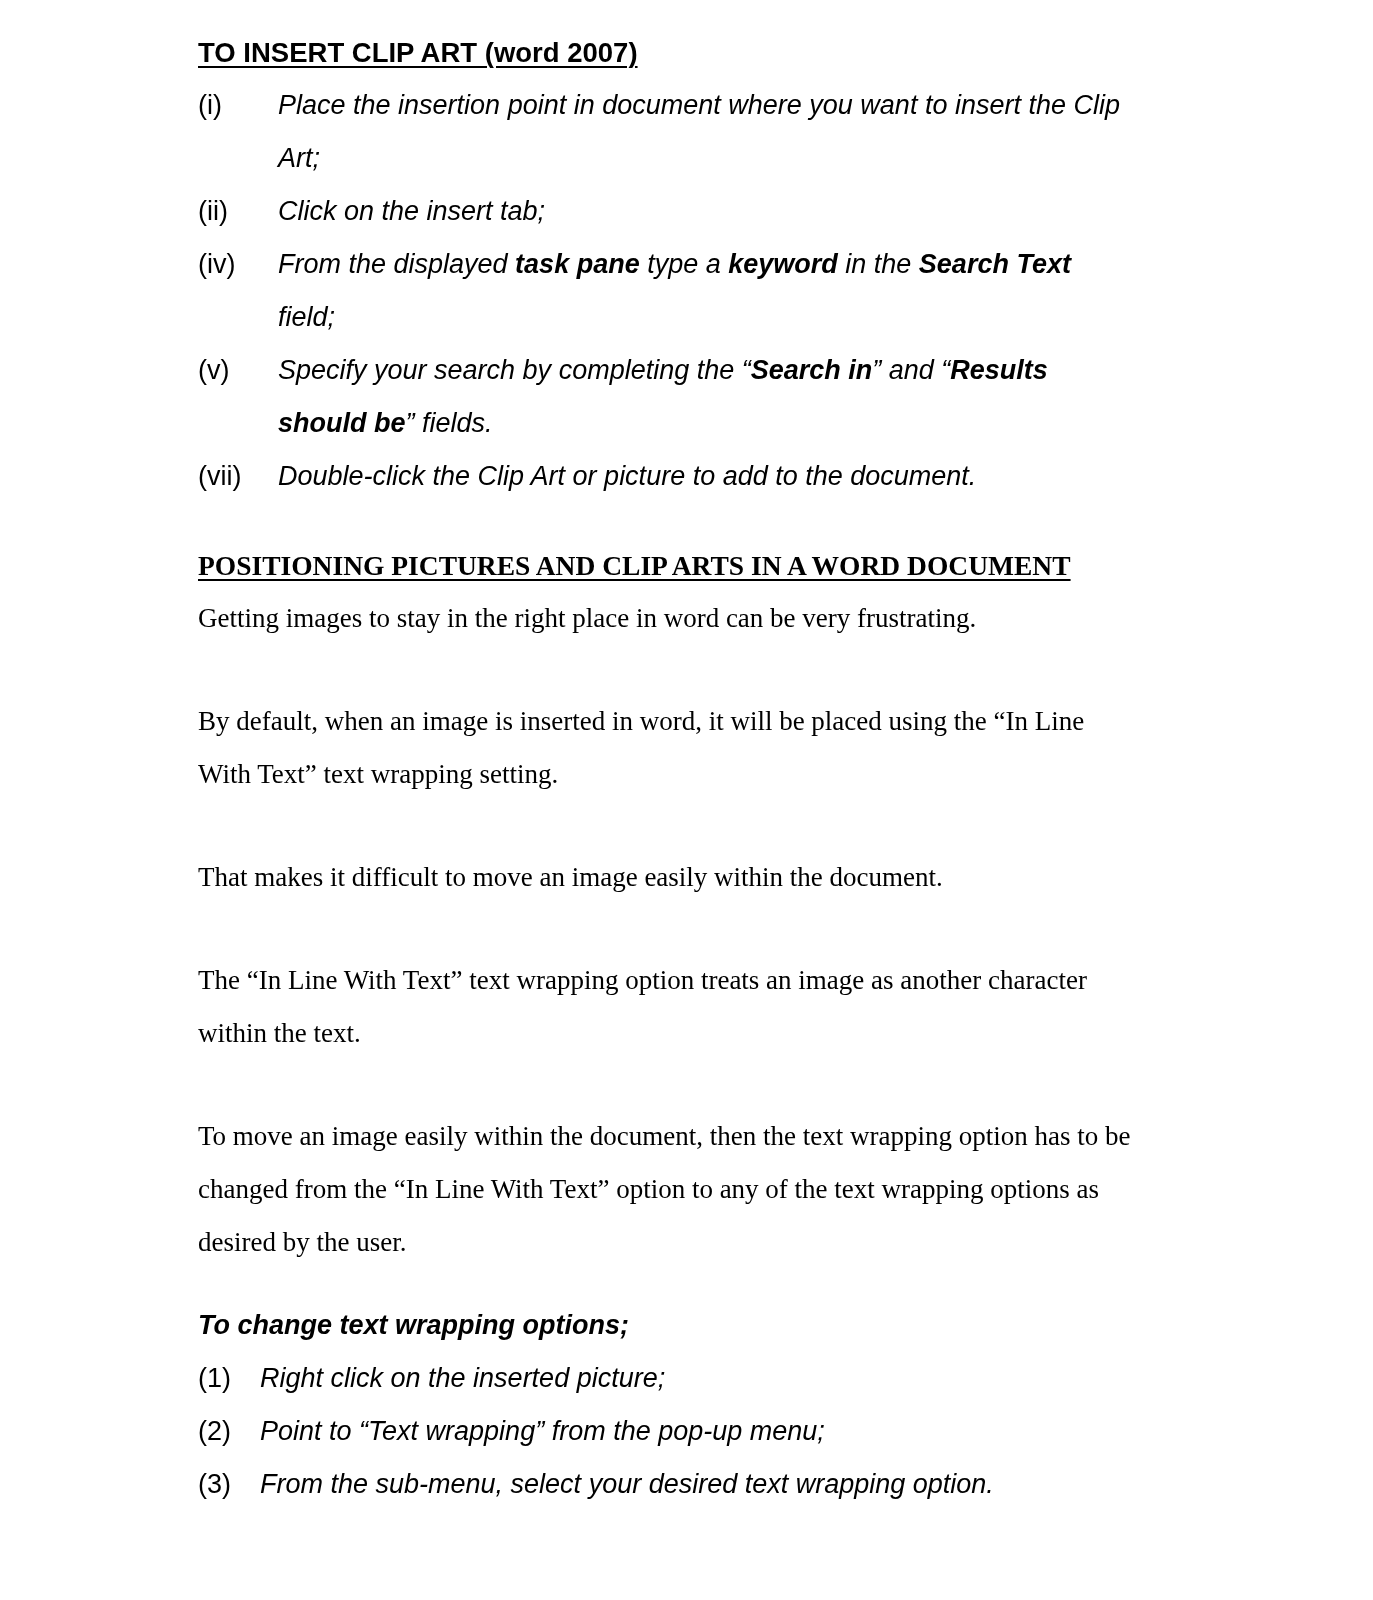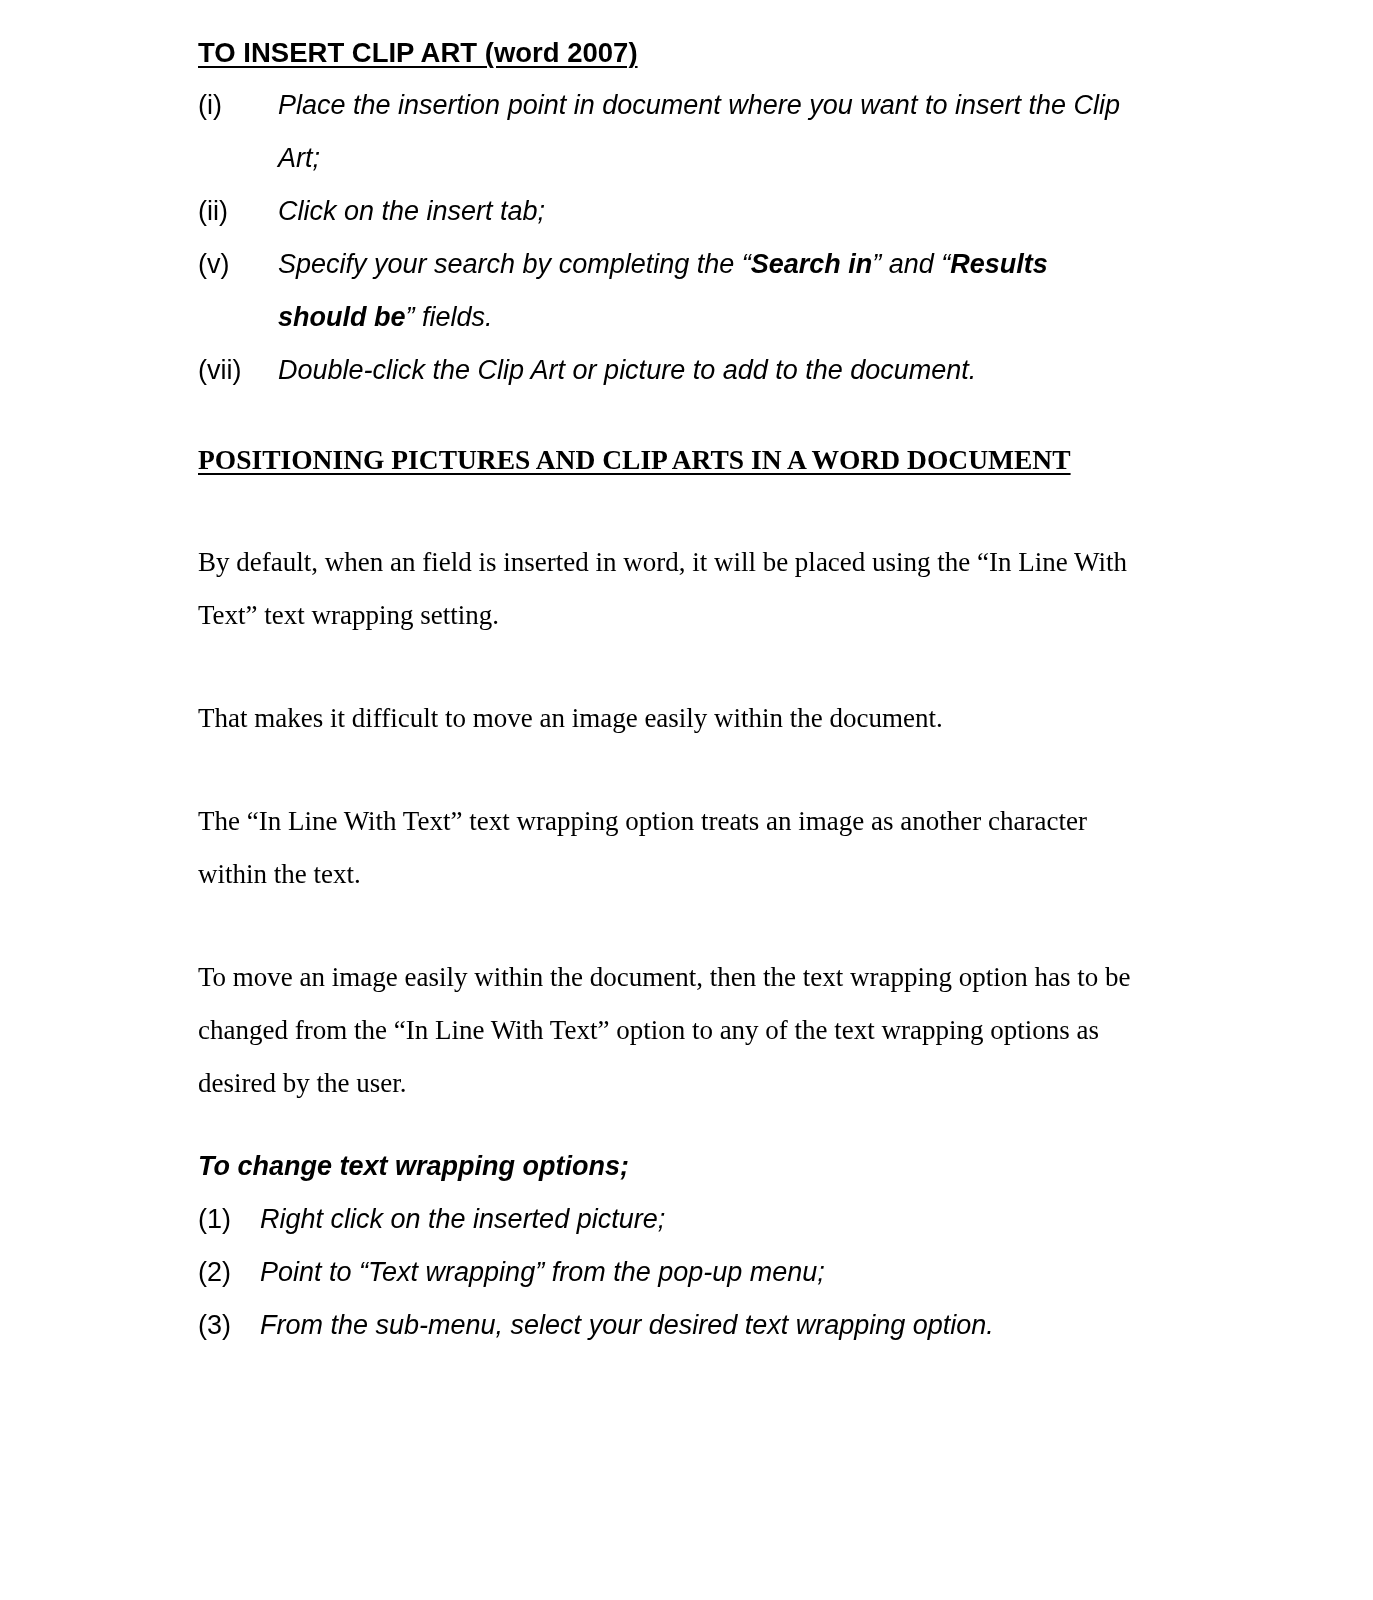--- a/index.html
+++ b/index.html
@@ -57,38 +57,43 @@
         <span class="marker">(i)</span>
         <span class="text">Place the insertion point in document where you want to insert the Clip Art;</span>
       </div>
 
       <div class="step">
         <span class="marker">(ii)</span>
         <span class="text">Click on the insert tab;</span>
       </div>
 
 
+      <div class="step">
+        <span class="marker">(iv)</span>
+        <span class="text"><span>From the displayed </span><b>task pane</b><span> type a </span><b>keyword</b><span> in the </span><b>Search Text</b><span> field;</span></span>
+      </div>
 
       <div class="step">
         <span class="marker">(v)</span>
         <span class="text"><span>Specify your search by completing the “</span><b>Search in</b><span>” and “</span><b>Results should be</b><span>” fields.</span></span>
       </div>
 
 
       <div class="step">
         <span class="marker">(vii)</span>
         <span class="text">Double-click the Clip Art or picture to add to the document.</span>
       </div>
 
     </div>
   </div>
 
   <div class="section section--positioning">
     <h2 class="heading">POSITIONING PICTURES AND CLIP ARTS IN A WORD DOCUMENT</h2>
-    <p class="para">By default, when an field is inserted in word, it will be placed using the “In Line With Text” text wrapping setting.</p>
+    <p class="para para--first">Getting images to stay in the right place in word can be very frustrating.</p>
+    <p class="para">By default, when an image is inserted in word, it will be placed using the “In Line With Text” text wrapping setting.</p>
     <p class="para">That makes it difficult to move an image easily within the document.</p>
     <p class="para">The “In Line With Text” text wrapping option treats an image as another character within the text.</p>
     <p class="para">To move an image easily within the document, then the text wrapping option has to be changed from the “In Line With Text” option to any of the text wrapping options as desired by the user.</p>
   </div>
 
   <div class="section section--wrapping">
     <h2 class="heading heading--plain">To change text wrapping options;</h2>
     <div class="steps steps--narrow">
 
       <div class="step">

